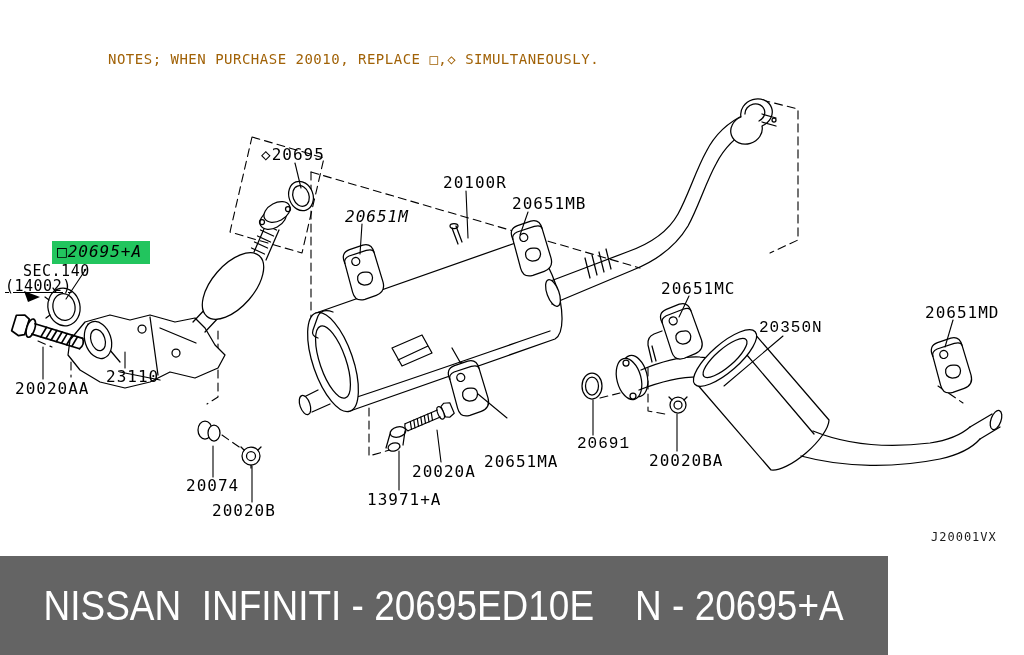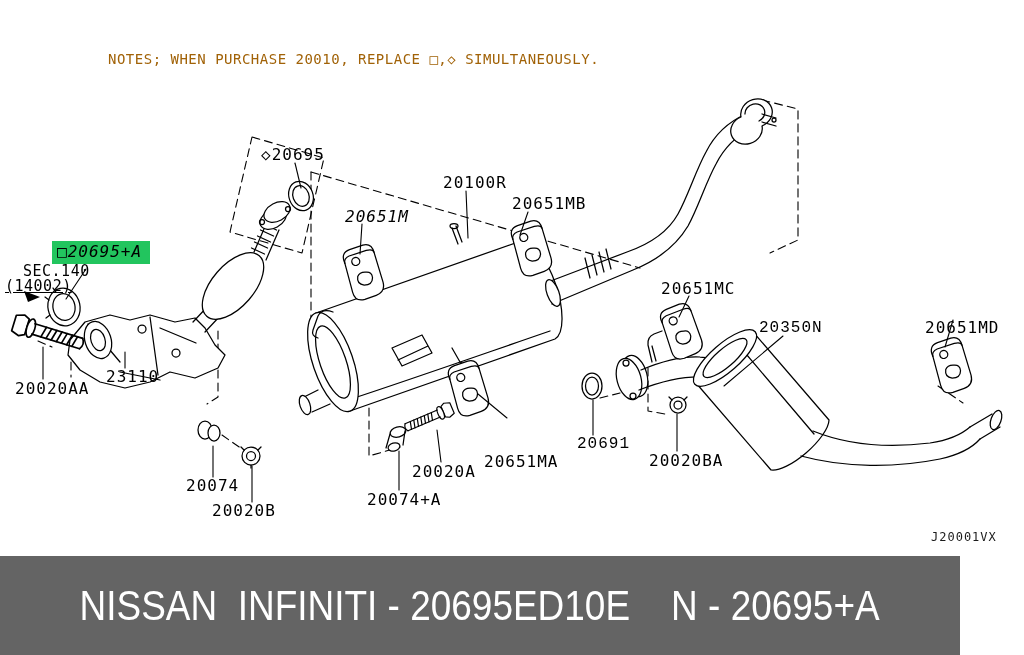--- a/index.html
+++ b/index.html
@@ -4,21 +4,21 @@
 <style>
   html,body{margin:0;padding:0;background:#fff;}
   #stage{position:relative;width:1024px;height:655px;background:#ffffff;overflow:hidden;
          font-family:"DejaVu Sans Mono",monospace;}
   #artwork{position:absolute;left:0;top:0;}
   .notes-line{position:absolute;font-size:14px;line-height:15px;letter-spacing:0.5px;color:#a16207;white-space:pre;}
   .part-label{position:absolute;font-size:16px;line-height:16px;letter-spacing:1px;color:#000;white-space:pre;}
   .sec-label{position:absolute;font-size:15px;line-height:15px;letter-spacing:0.5px;color:#000;white-space:pre;}
   .highlight{background:#22c55e;padding:3px 8px 4px 5px;font-style:italic;}
   .diagram-code{position:absolute;font-size:12px;letter-spacing:1px;color:#1a1a1a;}
-  .banner{position:absolute;left:0;top:556px;width:960px;height:99px;background:#646464;
+  .banner{position:absolute;left:0;top:556px;width:888px;height:99px;background:#646464;
           display:flex;align-items:center;justify-content:center;}
   .banner-text{font-family:"Liberation Sans",sans-serif;font-size:42px;color:#ffffff;
                transform:scaleX(0.88);white-space:pre;}
   svg .ln{stroke:#000;stroke-width:1.25;fill:none;stroke-linecap:round;stroke-linejoin:round;}
   svg .fw{fill:#ffffff;}
   svg .dash{stroke-dasharray:8 5;stroke-width:1.1;}
   svg .leader{stroke-width:1.1;}
 </style>
 </head>
 <body>
@@ -174,26 +174,26 @@
   </svg>
 
   <div class="notes-line" style="left:108px;top:52px;">NOTES; WHEN PURCHASE 20010, REPLACE □,◇ SIMULTANEOUSLY.</div>
 
   <div class="part-label" style="left:261px;top:147px;">◇20695</div>
   <div class="part-label" style="left:443px;top:175px;">20100R</div>
   <div class="part-label" style="left:345px;top:209px;font-style:italic;">20651M</div>
   <div class="part-label" style="left:512px;top:196px;">20651MB</div>
   <div class="part-label" style="left:661px;top:281px;">20651MC</div>
   <div class="part-label" style="left:759px;top:320px;font-family:Liberation Mono, monospace;">20350N</div>
-  <div class="part-label" style="left:925px;top:320px;">20651MD</div>
+  <div class="part-label" style="left:925px;top:305px;">20651MD</div>
   <div class="part-label" style="left:15px;top:381px;">20020AA</div>
   <div class="part-label" style="left:106px;top:369px;">23110</div>
   <div class="part-label" style="left:186px;top:478px;">20074</div>
   <div class="part-label" style="left:212px;top:503px;">20020B</div>
-  <div class="part-label" style="left:367px;top:492px;">20074+A</div>
+  <div class="part-label" style="left:367px;top:492px;">13971+A</div>
   <div class="part-label" style="left:412px;top:464px;">20020A</div>
   <div class="part-label" style="left:484px;top:418px;margin-top:36px;">20651MA</div>
   <div class="part-label" style="left:577px;top:436px;font-family:Liberation Mono, monospace;">20691</div>
   <div class="part-label" style="left:649px;top:453px;">20020BA</div>
 
   <div class="part-label highlight" style="left:52px;top:241px;">□20695+A</div>
 
   <div class="sec-label" style="left:23px;top:264px;">SEC.140</div>
   <div class="sec-label" style="left:5px;top:279px;text-decoration:underline;">(14002)</div>
 

